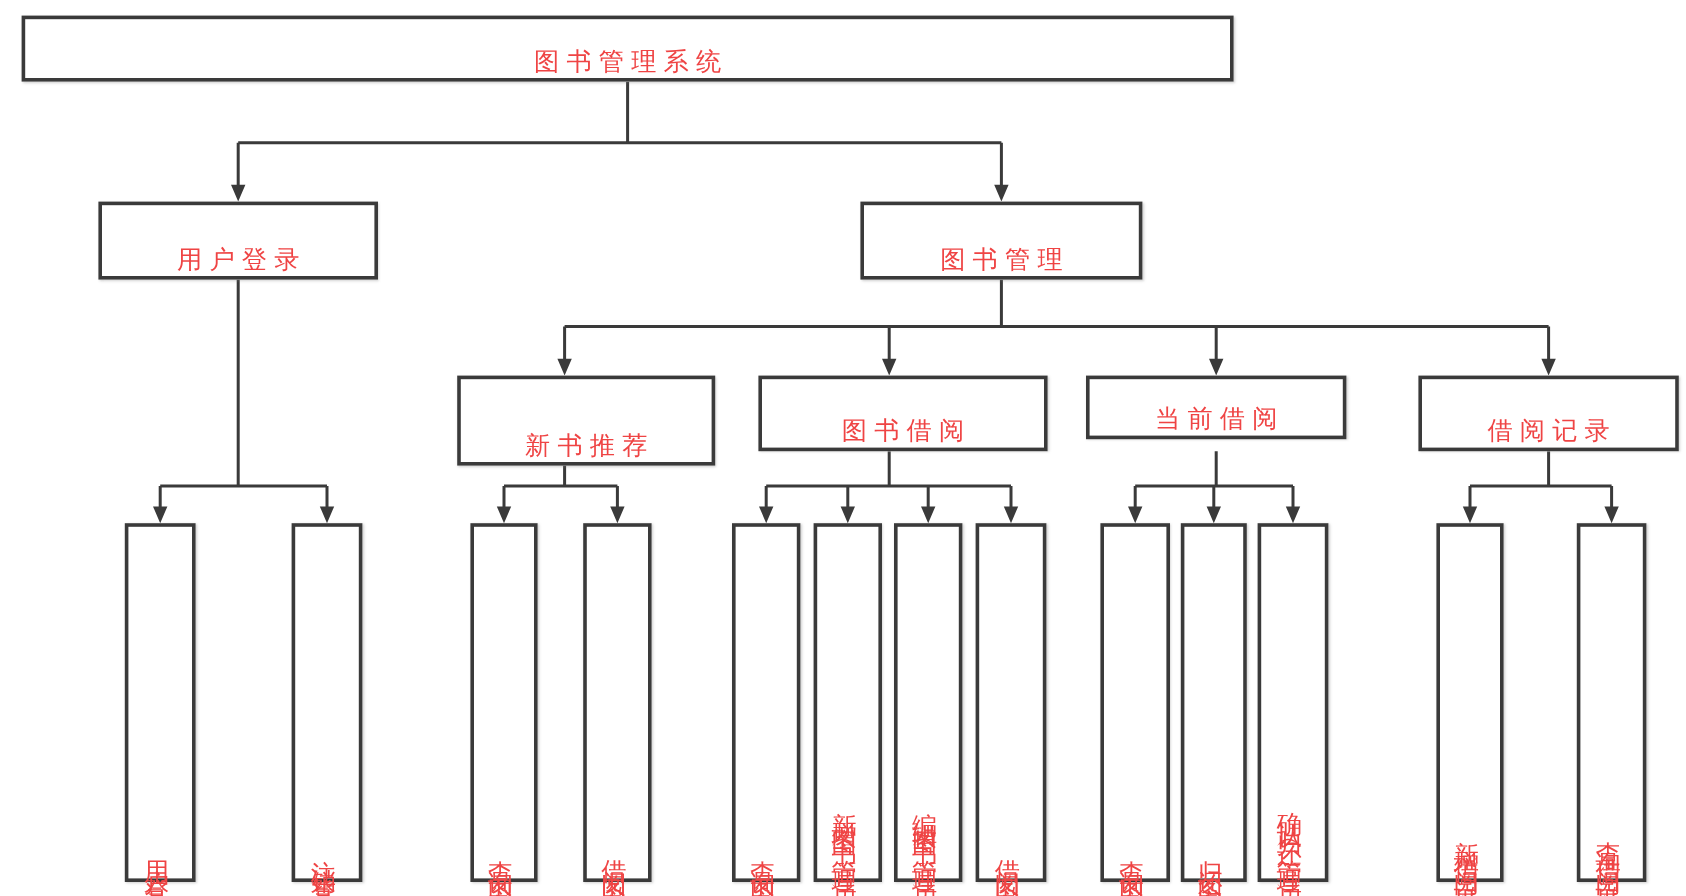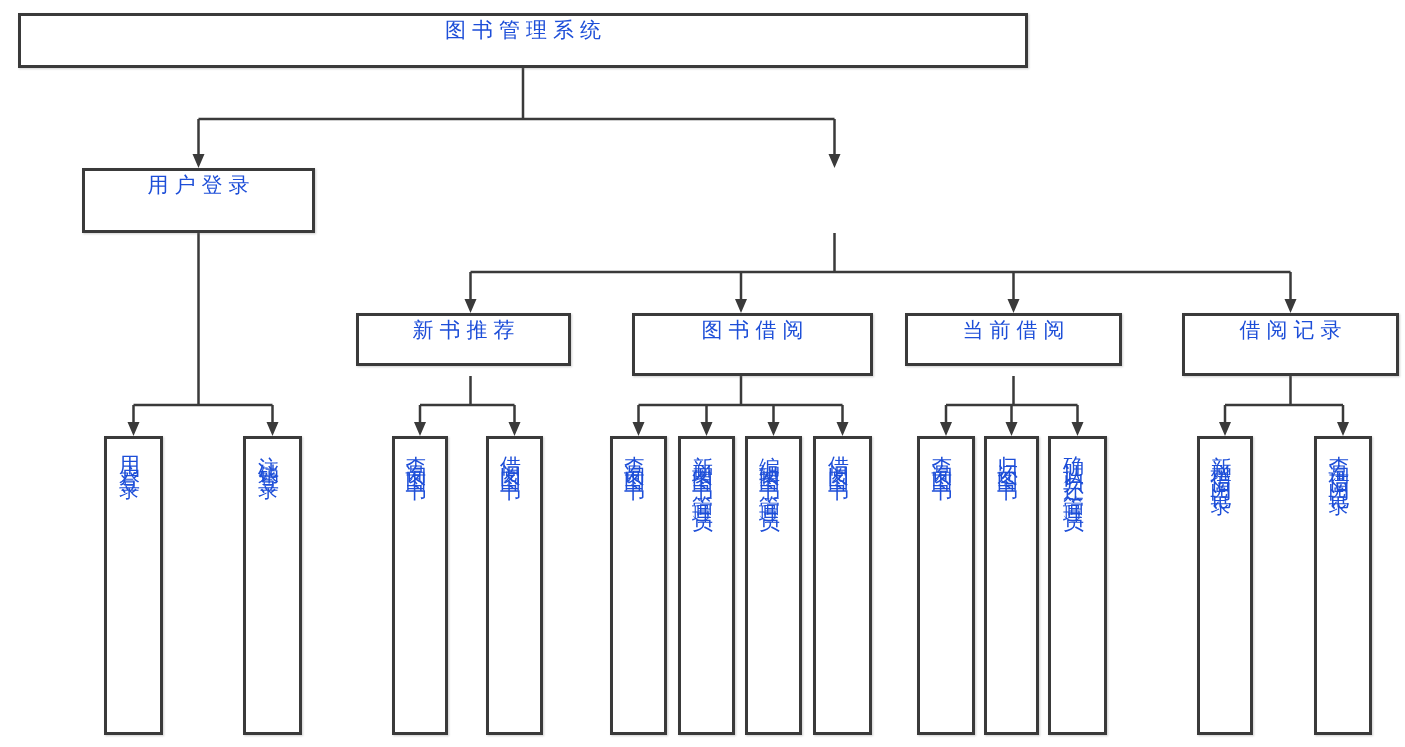--- a/index.html
+++ b/index.html
@@ -11,23 +11,23 @@
     font-family: "Liberation Sans", sans-serif;
   }
   #stage { position: absolute; left: 0; top: 0; width: 1405px; height: 747px; }
   svg.connectors { position: absolute; left: 0; top: 0; z-index: 1; }
   .box {
     position: absolute;
     box-sizing: border-box;
     border: 3px solid #3a3a3a;
     background: #ffffff;
     display: flex;
-    align-items: flex-start;
+    align-items: flex-end;
     justify-content: center;
-    color: #1d4ed8;
+    color: #ef4444;
     z-index: 2;
     box-shadow: 1px 1px 2px rgba(120,120,120,0.35);
   }
   .h-label {
     font-size: 21px;
     letter-spacing: 6px;
     text-indent: 6px;
     white-space: nowrap;
   }
   .v-label {
@@ -112,22 +112,25 @@
       M1337 422 H1349 L1343 436 Z"></path>
   </svg>
 
   <div class="box" style="left:18px; top:13px; width:1010px; height:55px;">
     <span class="h-label">图书管理系统</span>
   </div>
 
   <div class="box" style="left:82px; top:168px; width:233px; height:65px;">
     <span class="h-label">用户登录</span>
   </div>
+  <div class="box" style="left:717px; top:168px; width:235px; height:65px;">
+    <span class="h-label">图书管理</span>
+  </div>
 
-  <div class="box" style="left:356px; top:313px; width:215px; height:53px;">
+  <div class="box" style="left:381px; top:313px; width:215px; height:75px;">
     <span class="h-label">新书推荐</span>
   </div>
   <div class="box" style="left:632px; top:313px; width:241px; height:63px;">
     <span class="h-label">图书借阅</span>
   </div>
   <div class="box" style="left:905px; top:313px; width:217px; height:53px;">
     <span class="h-label">当前借阅</span>
   </div>
   <div class="box" style="left:1182px; top:313px; width:217px; height:63px;">
     <span class="h-label">借阅记录</span>

